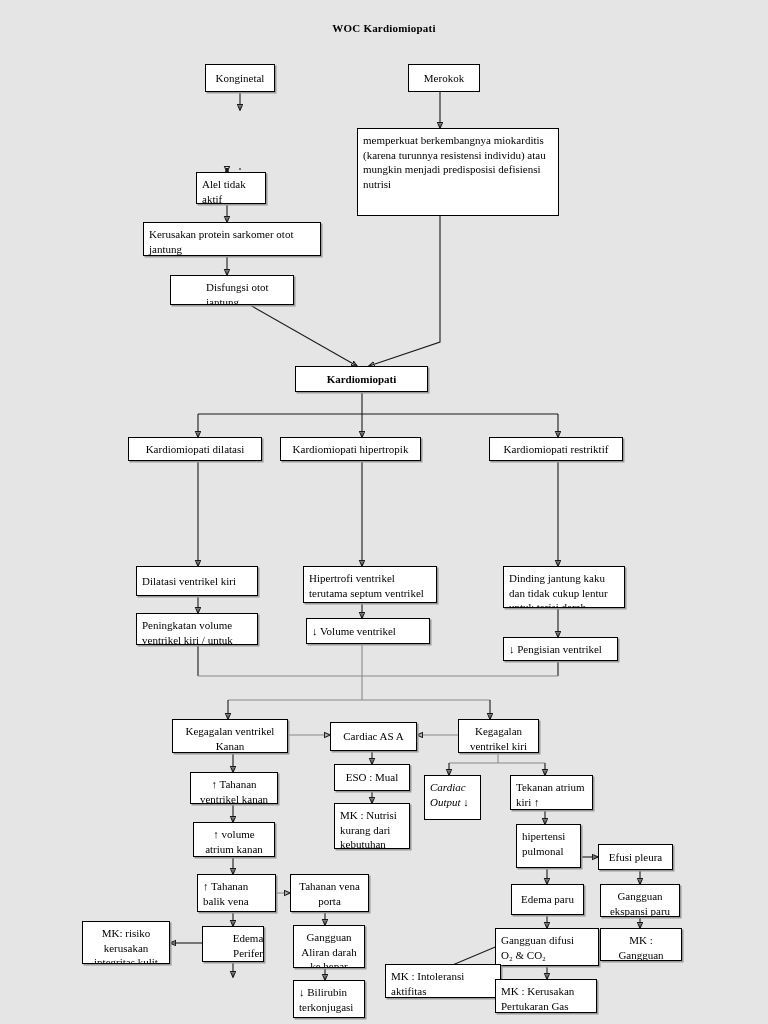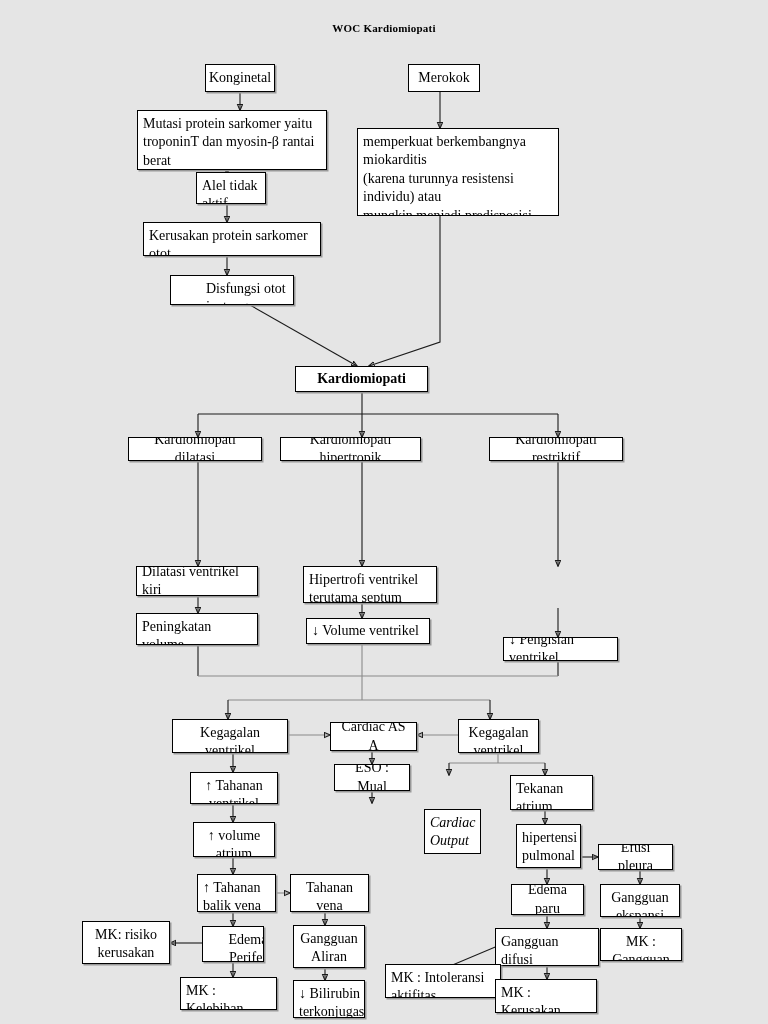--- a/index.html
+++ b/index.html
@@ -25,21 +25,21 @@
     font-weight: bold;
     letter-spacing: 0.2px;
     color: #000;
   }
   .node {
     position: absolute;
     box-sizing: border-box;
     border: 1px solid #000;
     background: #ffffff;
     color: #000;
-    font-size: 14px;
+    font-size: 11px;
     line-height: 1.32;
     padding: 4px 5px;
     display: flex;
     align-items: flex-start;
     justify-content: flex-start;
     white-space: pre-line;
     overflow: hidden;
   }
   .node.center   { justify-content: center; text-align: center; }
   .node.vcenter  { align-items: center; }
@@ -181,22 +181,20 @@
 
     <line x1="500" y1="945" x2="443" y2="969" marker-end="url(#arrow)"></line>
 
     <line x1="547" y1="966" x2="547" y2="979" marker-end="url(#arrow)"></line>
   </svg>
 
   <div class="node center vcenter shadow" style="left:205px; top:64px; width:70px; height:28px;">Konginetal</div>
 
   <div class="node center vcenter" style="left:408px; top:64px; width:72px; height:28px;">Merokok</div>
 
-  <div class="node shadow" style="left:137px; top:110px; width:190px; height:60px;">Mutasi protein sarkomer yaitu
-troponinT dan myosin-β rantai berat</div>
 
   <div class="node" style="left:357px; top:128px; width:202px; height:88px;">memperkuat berkembangnya miokarditis
 (karena turunnya resistensi individu) atau
 mungkin menjadi predisposisi defisiensi
 nutrisi</div>
 
   <div class="node shadow" style="left:196px; top:172px; width:70px; height:32px;">Alel tidak
 aktif</div>
 
   <div class="node shadow" style="left:143px; top:222px; width:178px; height:34px;">Kerusakan protein sarkomer otot
@@ -208,52 +206,58 @@
 
   <div class="node center vcenter shadow" style="left:128px; top:437px; width:134px; height:24px;">Kardiomiopati dilatasi</div>
 
   <div class="node center vcenter shadow" style="left:280px; top:437px; width:141px; height:24px;">Kardiomiopati hipertropik</div>
 
   <div class="node center vcenter shadow" style="left:489px; top:437px; width:134px; height:24px;">Kardiomiopati restriktif</div>
 
   <div class="node vcenter shadow" style="left:136px; top:566px; width:122px; height:30px;">Dilatasi ventrikel kiri</div>
 
   <div class="node shadow" style="left:136px; top:613px; width:122px; height:32px;">Peningkatan volume
-ventrikel kiri / kanan</div>
+ventrikel kiri / untuk</div>
 
   <div class="node shadow" style="left:303px; top:566px; width:134px; height:37px;">Hipertrofi ventrikel
 terutama septum ventrikel</div>
 
   <div class="node vcenter shadow" style="left:306px; top:618px; width:124px; height:26px;">↓ Volume ventrikel</div>
 
+  <div class="node shadow" style="left:503px; top:566px; width:122px; height:42px;">Dinding jantung kaku
+dan tidak cukup lentur
+untuk terisi darah</div>
 
   <div class="node vcenter shadow" style="left:503px; top:637px; width:115px; height:24px;">↓ Pengisian ventrikel</div>
 
   <div class="node center shadow" style="left:172px; top:719px; width:116px; height:34px;">Kegagalan ventrikel
 Kanan</div>
 
   <div class="node center vcenter shadow" style="left:330px; top:722px; width:87px; height:29px;">Cardiac AS A</div>
 
   <div class="node center shadow" style="left:458px; top:719px; width:81px; height:34px;">Kegagalan
 ventrikel kiri</div>
 
   <div class="node center shadow" style="left:190px; top:772px; width:88px; height:32px;">↑ Tahanan
 ventrikel kanan</div>
 
   <div class="node center vcenter shadow" style="left:334px; top:764px; width:76px; height:27px;">ESO : Mual</div>
 
-  <div class="node italic" style="left:424px; top:809px; width:57px; height:45px;">Cardiac
+  <div class="node italic" style="left:424px; top:775px; width:57px; height:45px;">Cardiac
 Output ↓</div>
 
   <div class="node shadow" style="left:510px; top:775px; width:83px; height:35px;">Tekanan atrium
 kiri ↑</div>
 
   <div class="node center shadow" style="left:193px; top:822px; width:82px; height:35px;">↑ volume
 atrium kanan</div>
 
+  <div class="node shadow" style="left:334px; top:803px; width:76px; height:46px;">MK : Nutrisi
+kurang dari
+kebutuhan</div>
 
   <div class="node shadow" style="left:516px; top:824px; width:65px; height:44px;">hipertensi
 pulmonal</div>
 
   <div class="node center vcenter shadow" style="left:598px; top:844px; width:75px; height:26px;">Efusi pleura</div>
 
   <div class="node shadow" style="left:197px; top:874px; width:79px; height:38px;">↑ Tahanan
 balik vena</div>
 
   <div class="node center shadow" style="left:290px; top:874px; width:79px; height:38px;">Tahanan vena
@@ -274,22 +278,20 @@
   <div class="node center shadow" style="left:293px; top:925px; width:72px; height:43px;">Gangguan
 Aliran darah
 ke hepar</div>
 
   <div class="node shadow" style="left:495px; top:928px; width:104px; height:38px;">Gangguan difusi
 O₂ &amp; CO₂</div>
 
   <div class="node center shadow" style="left:600px; top:928px; width:82px; height:33px;">MK : Gangguan
 pola napas</div>
 
-  <div class="node shadow" style="left:180px; top:977px; width:97px; height:33px;">MK : Kelebihan
-volume cairan</div>
 
   <div class="node shadow" style="left:293px; top:980px; width:72px; height:38px;">↓ Bilirubin
 terkonjugasi</div>
 
   <div class="node shadow" style="left:385px; top:964px; width:116px; height:34px;">MK : Intoleransi
 aktifitas</div>
 
   <div class="node shadow" style="left:495px; top:979px; width:102px; height:34px;">MK : Kerusakan
 Pertukaran Gas</div>
 

